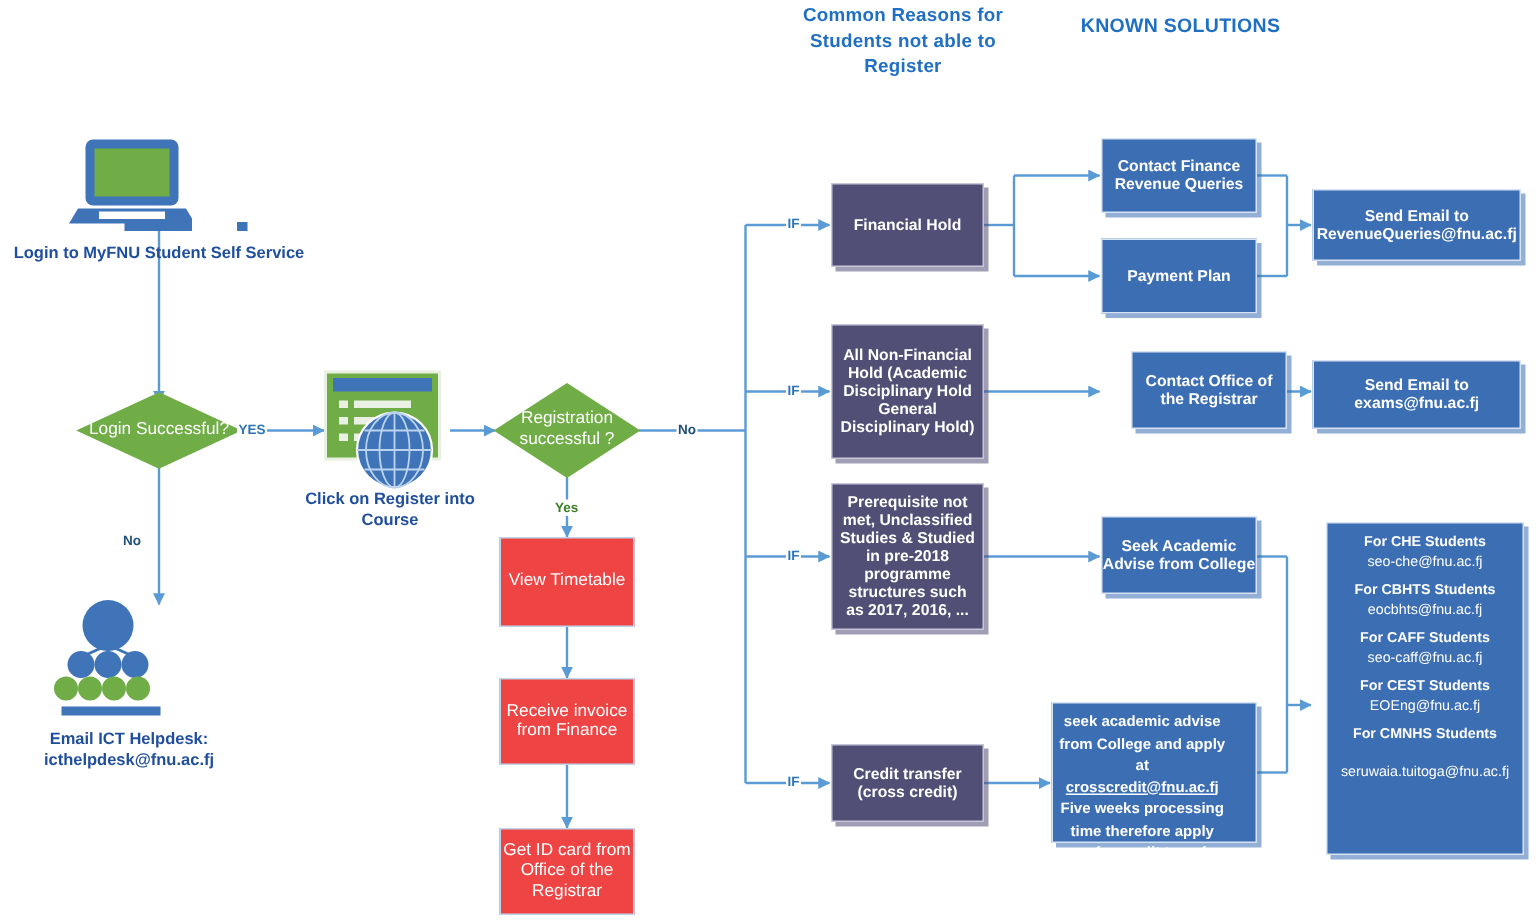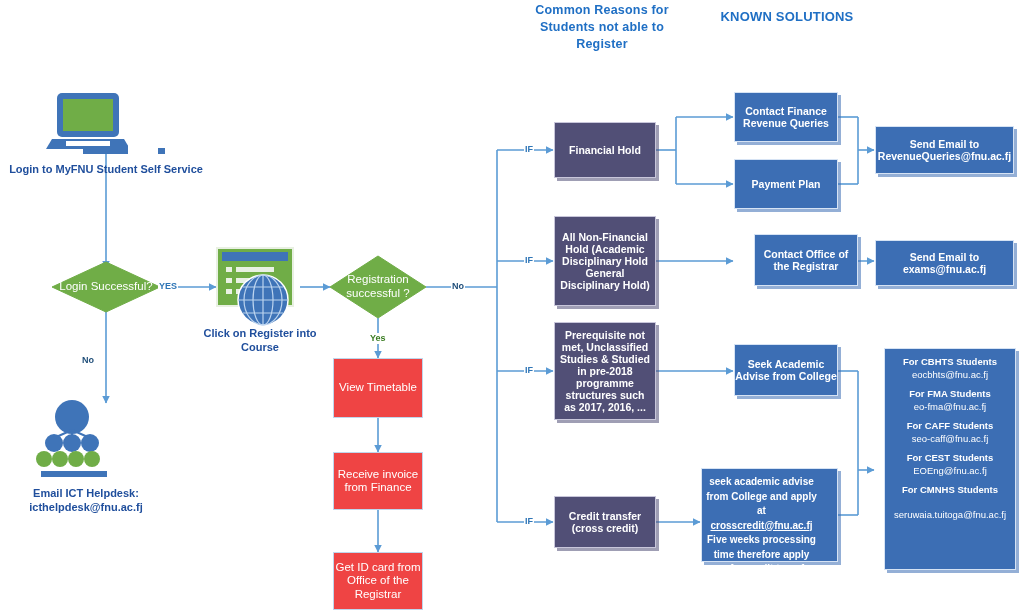--- a/index.html
+++ b/index.html
@@ -207,29 +207,29 @@
   <div>Send Email to</div>
   <div>RevenueQueries@fnu.ac.fj</div>
 </div>
 <div class="node blue" style="left:875px;top:240px;width:139px;height:46px;display:block;padding-top:10px;">
   <div>Send Email to</div>
   <div>exams@fnu.ac.fj</div>
 </div>
 
 <div class="node blue" id="college-box" style="left:884px;top:348px;width:132px;height:222px;display:block;padding:7px 2px 0 2px;
             font-size:9.5px;line-height:1.32;">
+<div style="margin-bottom: 7px;">
+      <div>For CHE Students</div>
+      <div style="font-weight: normal;">seo-che@fnu.ac.fj</div>
+    </div>
     <div style="margin-bottom: 7px;">
       <div>For CBHTS Students</div>
       <div style="font-weight: normal;">eocbhts@fnu.ac.fj</div>
     </div>
     <div style="margin-bottom: 7px;">
-      <div>For FMA Students</div>
-      <div style="font-weight: normal;">eo-fma@fnu.ac.fj</div>
-    </div>
-    <div style="margin-bottom: 7px;">
       <div>For CAFF Students</div>
       <div style="font-weight: normal;">seo-caff@fnu.ac.fj</div>
     </div>
     <div style="margin-bottom: 7px;">
       <div>For CEST Students</div>
       <div style="font-weight: normal;">EOEng@fnu.ac.fj</div>
     </div>
     <div style="margin-bottom: 0px;">
       <div>For CMNHS Students</div>
       <div style="font-weight: normal; margin-top: 12px;">seruwaia.tuitoga@fnu.ac.fj</div>

